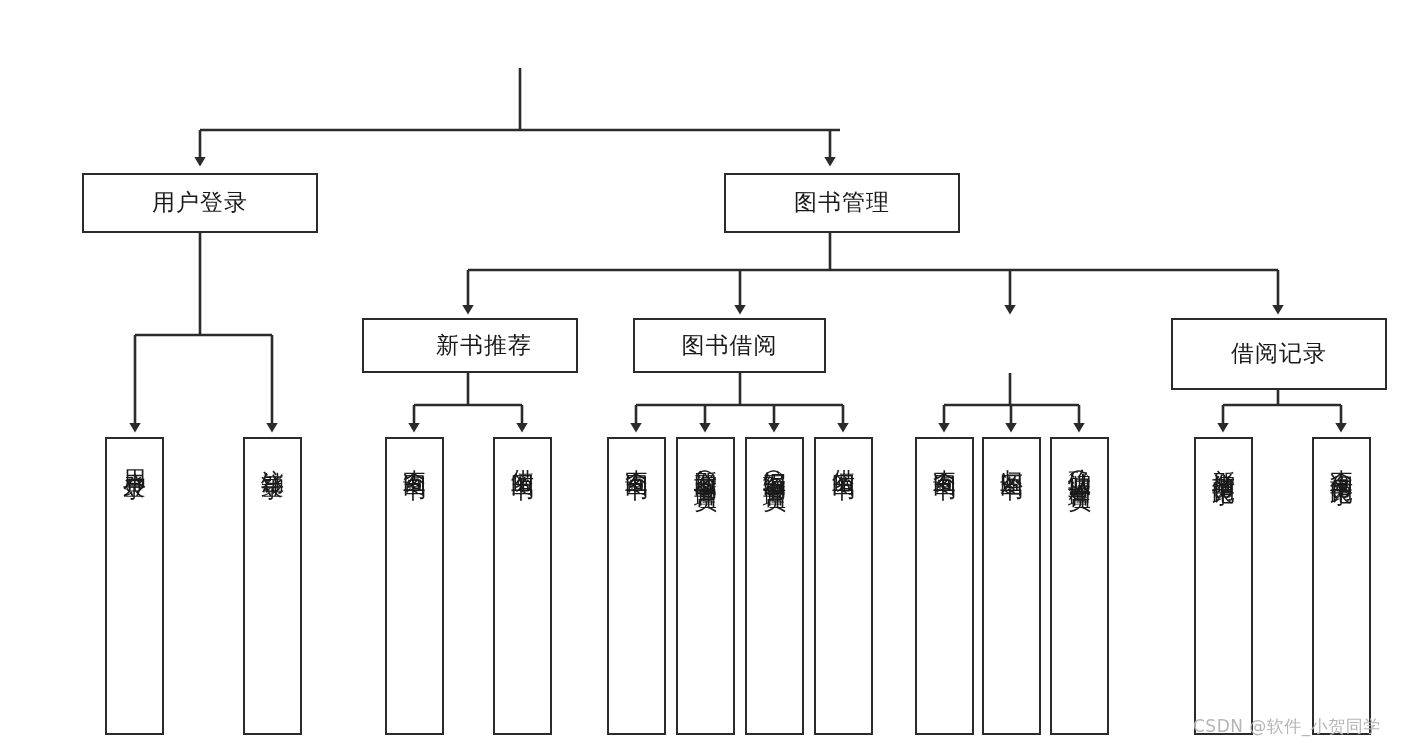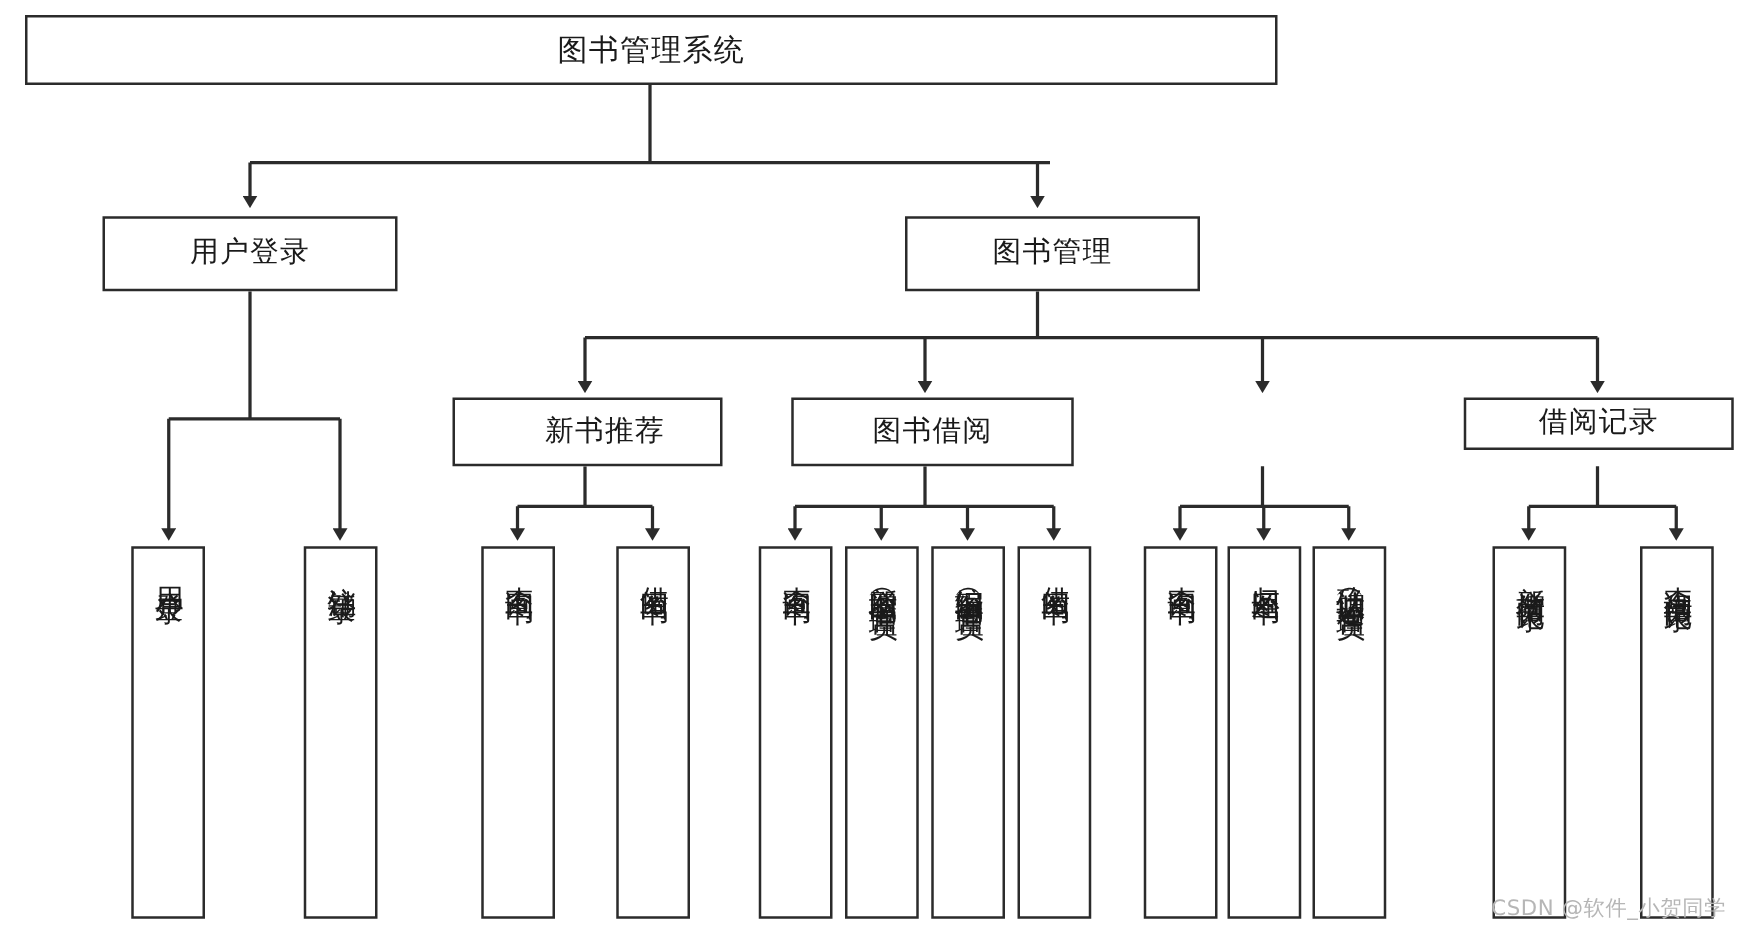--- a/index.html
+++ b/index.html
@@ -120,42 +120,39 @@
       <path d="M1011,405 L1011,424" marker-end="url(#arrowhead)"></path>
       <path d="M1079,405 L1079,424" marker-end="url(#arrowhead)"></path>
 
       <path d="M1278,373 L1278,405"></path>
       <path d="M1223,405 L1341,405"></path>
       <path d="M1223,405 L1223,424" marker-end="url(#arrowhead)"></path>
       <path d="M1341,405 L1341,424" marker-end="url(#arrowhead)"></path>
     </g>
   </svg>
 
-  <div class="node horiz root" style="left:20px; top:12px; width:1002px; height:56px;">
-    <span class="node-label">图书管理系统</span>
-  </div>
 
   <div class="node horiz" style="left:82px; top:173px; width:236px; height:60px;">
     <span class="node-label">用户登录</span>
   </div>
 
   <div class="node horiz" style="left:712px; top:173px; width:236px; height:60px;margin-left:12px;">
     <span class="node-label">图书管理</span>
   </div>
 
   <div class="node horiz" style="left:362px; top:318px; width:216px; height:55px;padding-left:28px;">
     <span class="node-label">新书推荐</span>
   </div>
 
-  <div class="node horiz" style="left:633px; top:318px; width:226px; height:55px;">
+  <div class="node horiz" style="left:633px; top:318px; width:193px; height:55px;">
     <span class="node-label">图书借阅</span>
   </div>
 
 
-  <div class="node horiz" style="left:1171px; top:318px; width:216px; height:42px;">
+  <div class="node horiz" style="left:1171px; top:318px; width:216px; height:72px;">
     <span class="node-label">借阅记录</span>
   </div>
 
   <div class="node vert" style="left:105px; top:437px; width:59px; height:298px;">
     <span class="node-label">用户登录</span>
   </div>
 
   <div class="node vert" style="left:243px; top:437px; width:59px; height:298px;">
     <span class="node-label">注销登录</span>
   </div>

